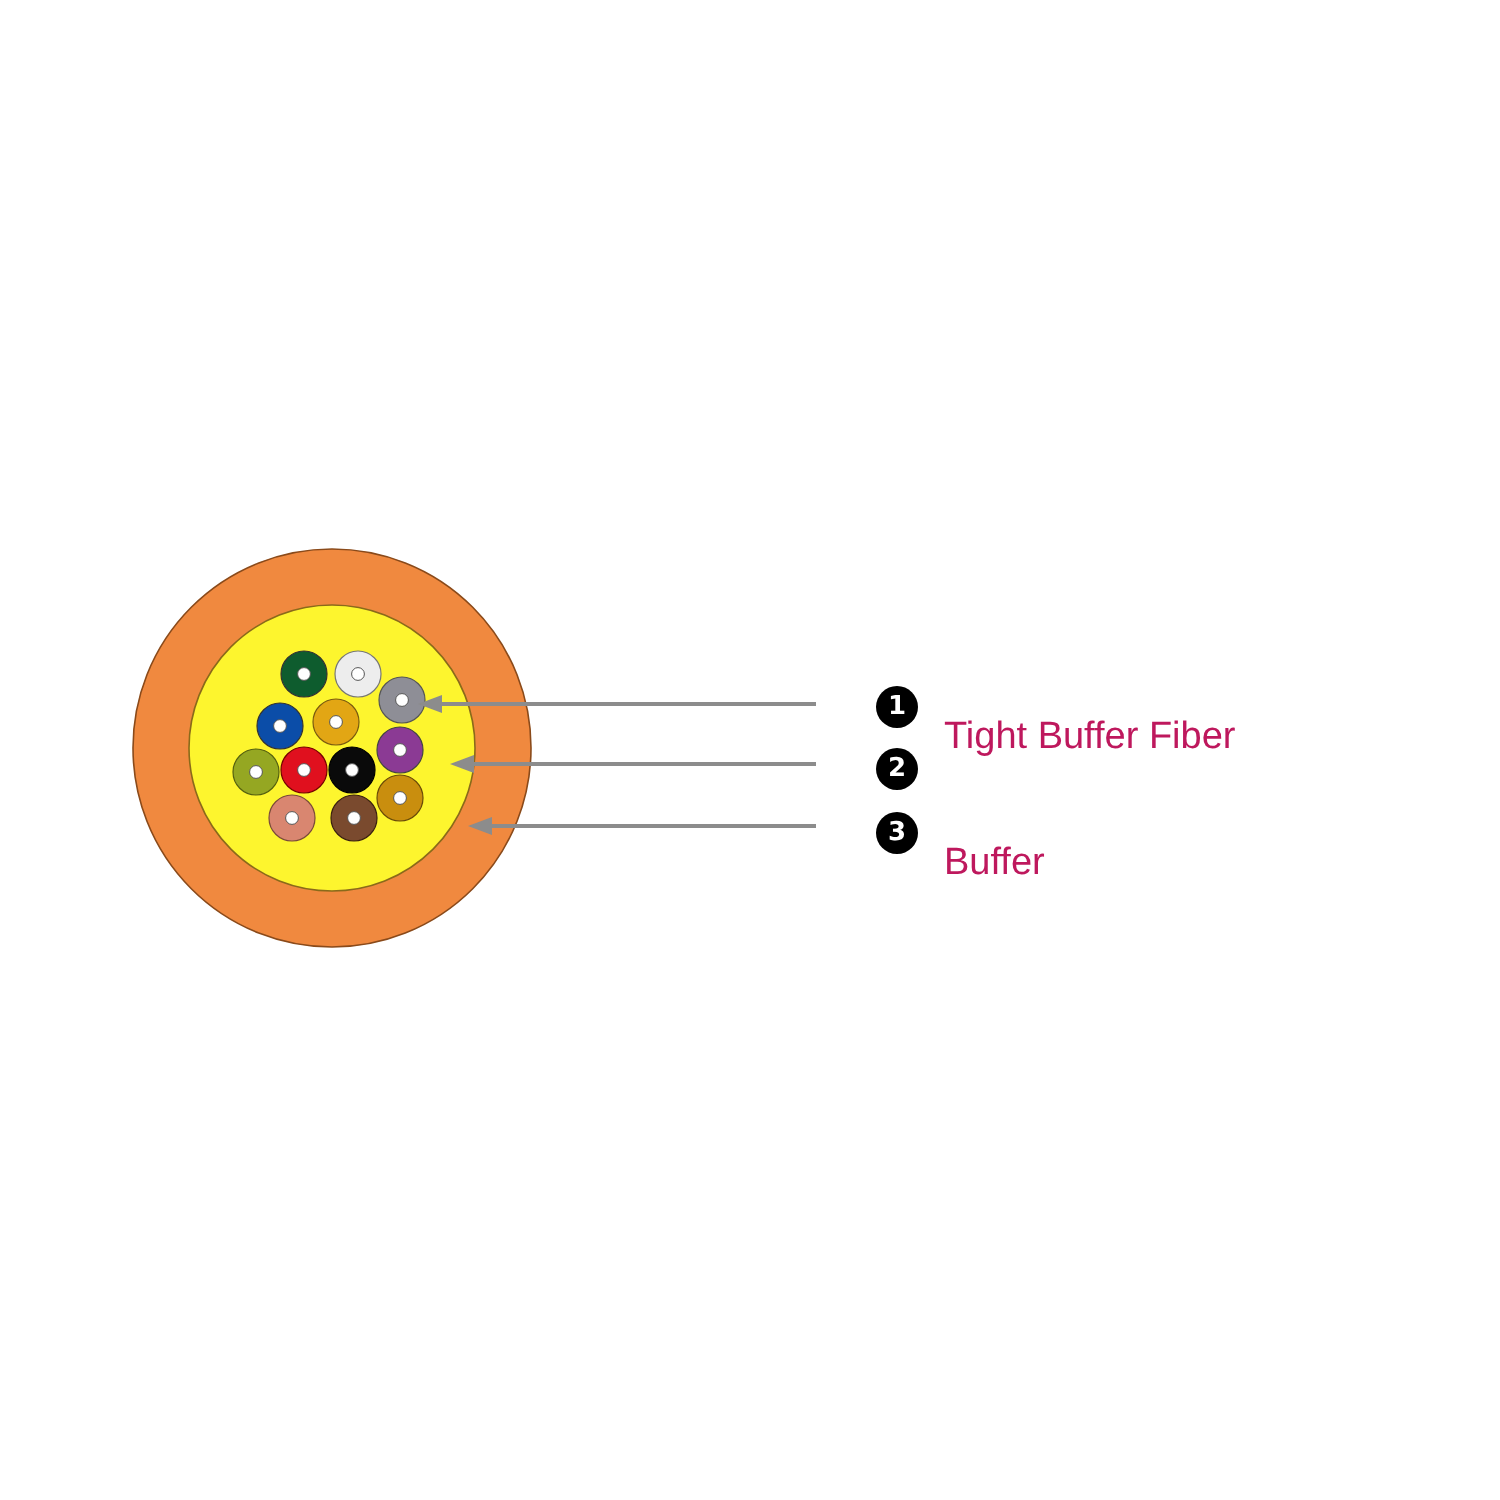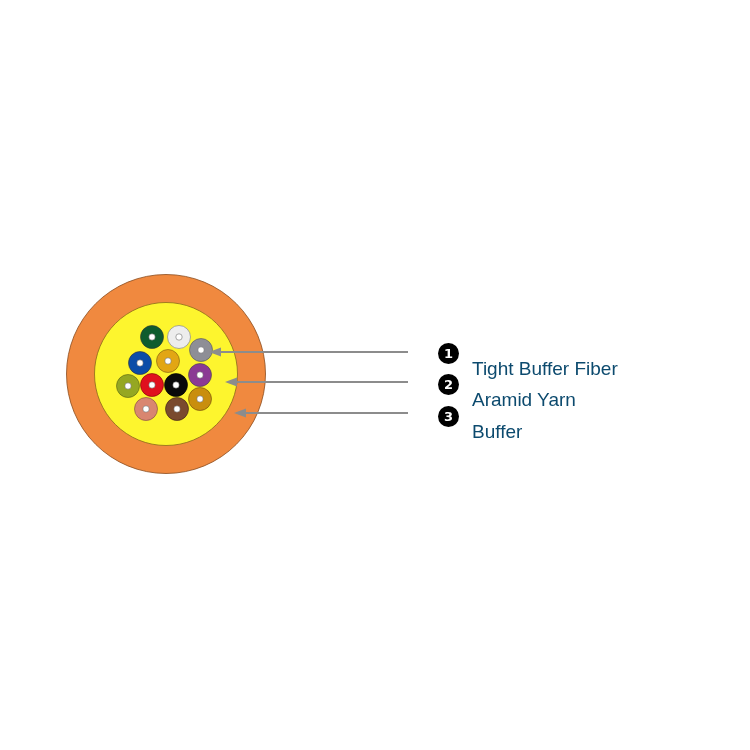--- a/index.html
+++ b/index.html
@@ -1,20 +1,20 @@
 <!DOCTYPE html>
 <html><head>
   <meta charset="utf-8">
   <style>
     html, body { margin: 0; padding: 0; background: #ffffff; }
     body { width: 750px; height: 750px; position: relative; overflow: hidden; font-family: "Liberation Sans", sans-serif; }
     #diagram { position: absolute; left: 0; top: 0; width: 750px; height: 750px; }
     .legend-item { position: absolute; left: 438px; height: 24px; display: flex; align-items: center; }
     .marker { width: 21px; height: 21px; border-radius: 50%; background: #000; color: #fff; font-family: "DejaVu Sans", sans-serif; font-weight: bold; font-size: 13px; display: flex; align-items: center; justify-content: center; flex: 0 0 auto; }
-    .legend-label { margin-left: 13px; font-size: 19px; color: #0c4a6e; white-space: nowrap; margin-top: 32px; }
+    .legend-label { margin-left: 13px; font-size: 19px; color: #be185d; white-space: nowrap; margin-top: 32px; }
   </style>
 </head>
 <body>
 
 <svg id="diagram" viewBox="0 0 750 750" xmlns="http://www.w3.org/2000/svg">
   <circle cx="166" cy="374" r="99.5" fill="#F0893F" stroke="#8a4a1a" stroke-width="0.8"></circle>
   <circle cx="166" cy="374" r="71.5" fill="#FDF52E" stroke="#8a6a1a" stroke-width="0.8"></circle>
 
   <g>
     <g>
@@ -82,18 +82,17 @@
     </g>
   </g>
 </svg>
 
 <div class="legend-item" style="top:341px;">
   <span class="marker">1</span>
   <span class="legend-label">Tight Buffer Fiber</span>
 </div>
 <div class="legend-item" style="top:372px;">
   <span class="marker">2</span>
-  <span class="legend-label">Aramid Yarn</span>
 </div>
 <div class="legend-item" style="top:404px;">
   <span class="marker">3</span>
   <span class="legend-label">Buffer</span>
 </div>
 
 </body></html>

